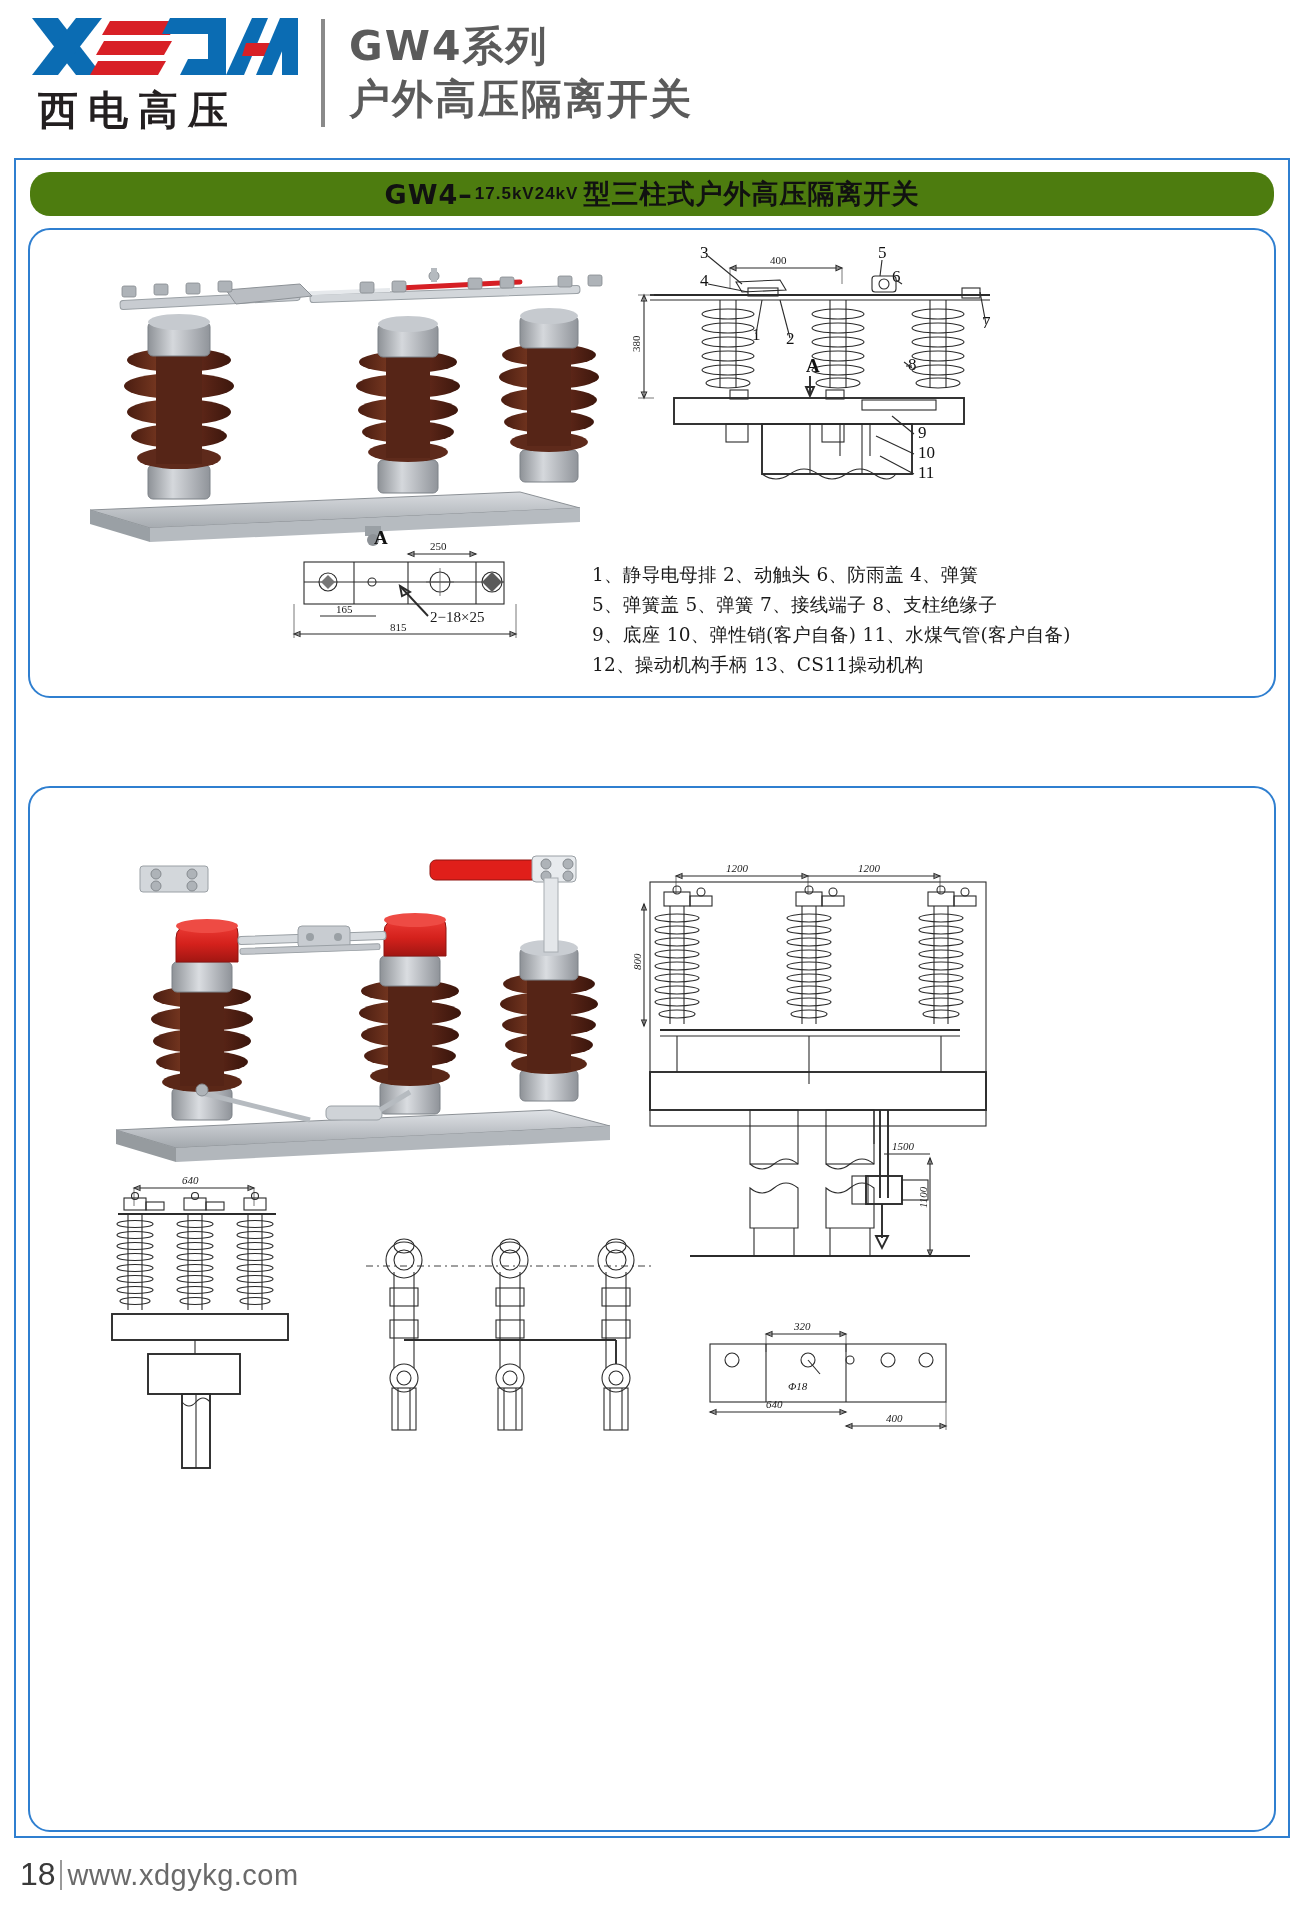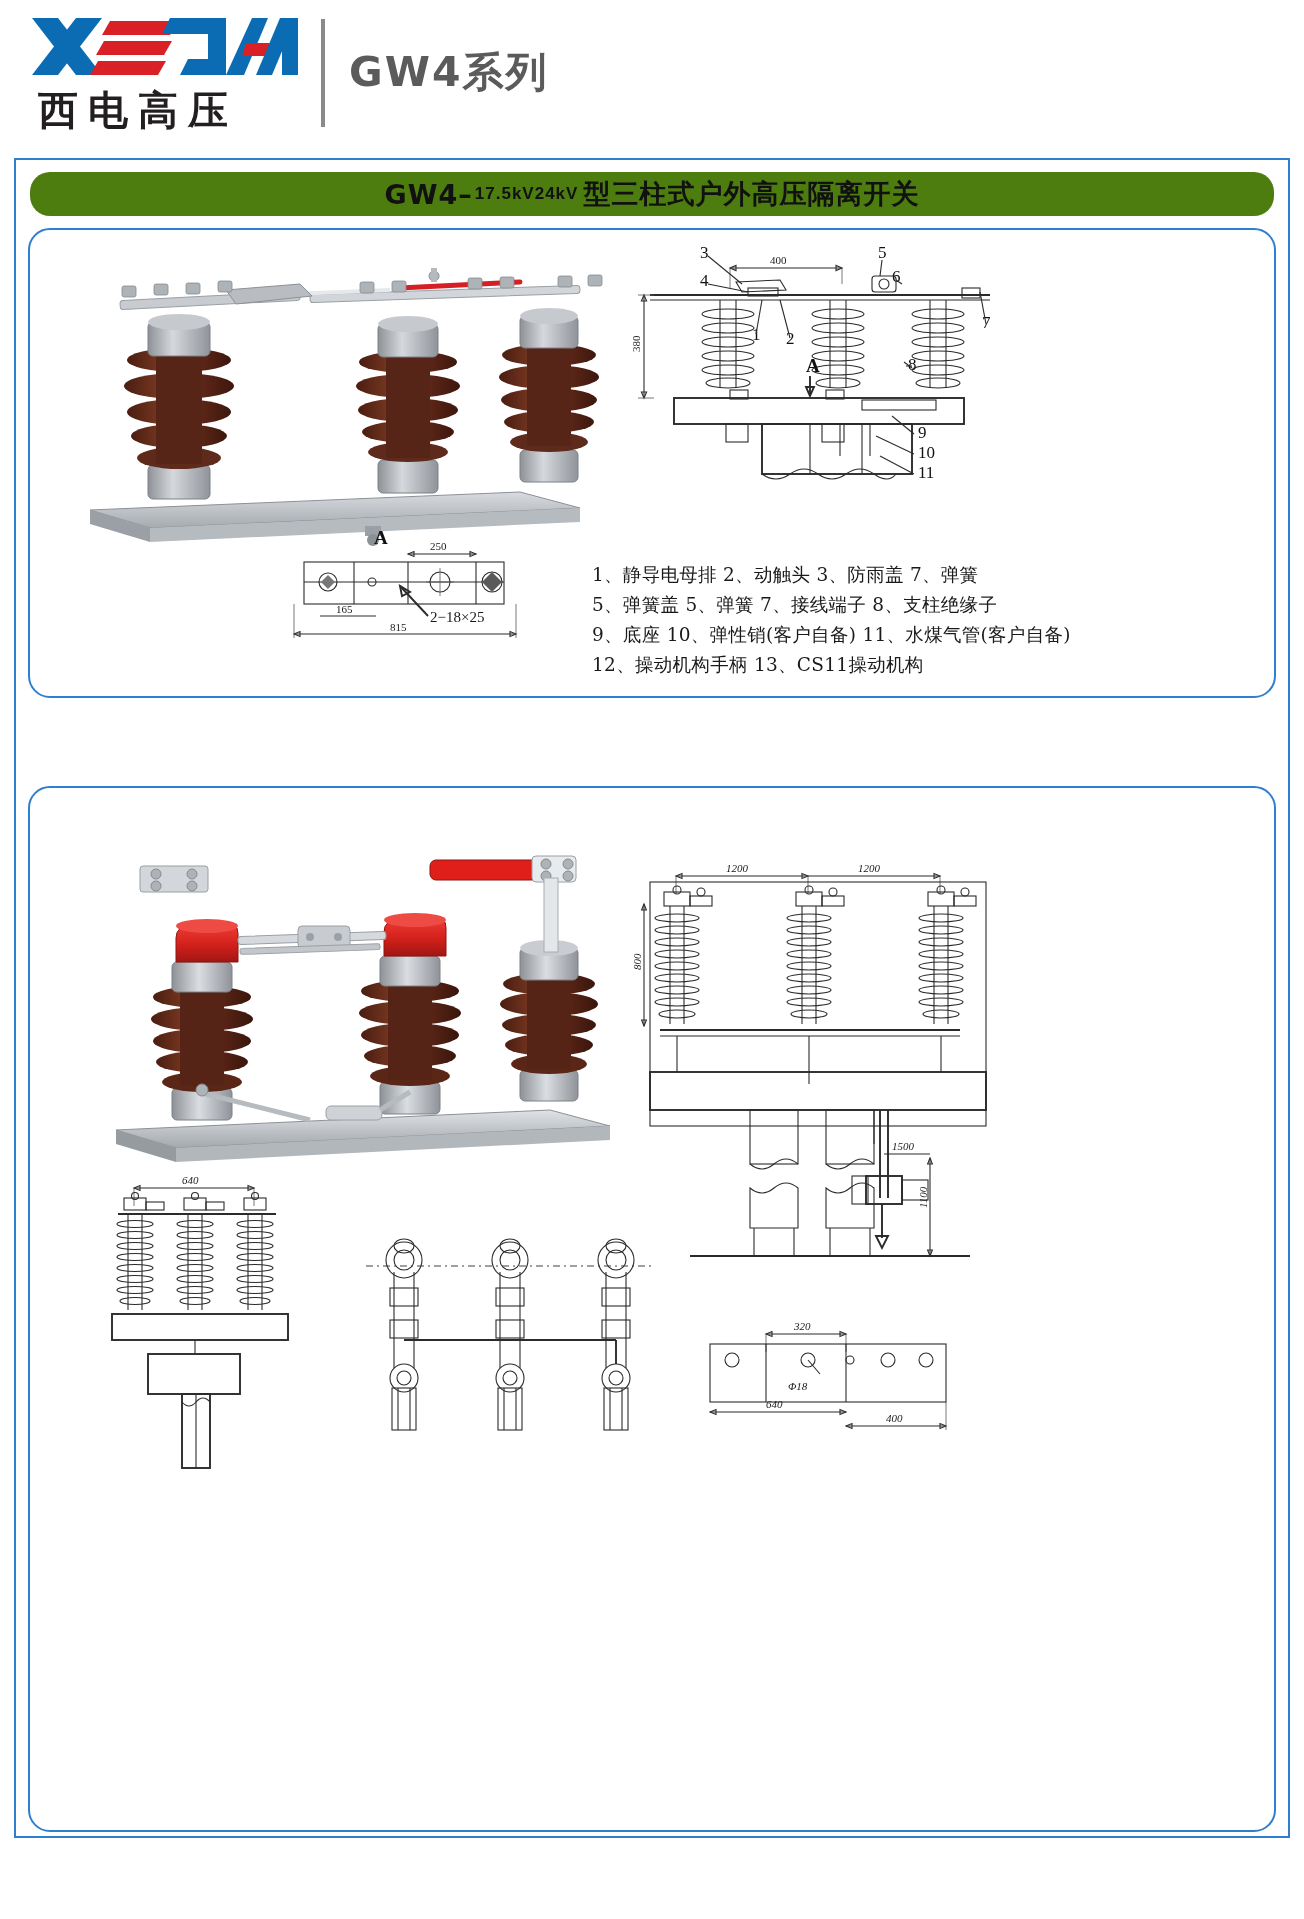--- a/index.html
+++ b/index.html
@@ -82,20 +82,21 @@
         <polygon points="226,62 250,5 266,5 242,62" fill="#0b6cb3"></polygon>
         <polygon points="252,5 268,5 268,62 252,62" fill="#0b6cb3"></polygon>
       </svg>
       <div class="logo-cn">西电高压</div>
     </div>
 
     <div class="divider-v"></div>
 
     <div class="title-block">
       <div class="title-line">GW4系列</div>
+      <div class="title-line">户外高压隔离开关</div>
     </div>
   </div>
 
   <div class="outer-frame"></div>
 
   <div class="banner" style="left:30px; top:172px; width:1244px; height:44px;">
     <div class="banner-text">
       <span>GW4–</span>
       <span class="kv-stack">
         <span>17.5kV</span>
@@ -336,21 +337,21 @@
 
       <line class="ln" x1="14" y1="104" x2="236" y2="104"></line>
       <path class="ln" d="M14,104 l6,-2.4 v4.8 z" fill="#2b2b2b"></path>
       <path class="ln" d="M236,104 l-6,-2.4 v4.8 z" fill="#2b2b2b"></path>
       <line class="lnthin" x1="14" y1="74" x2="14" y2="108"></line>
       <line class="lnthin" x1="236" y1="74" x2="236" y2="108"></line>
       <text class="dimtxt" x="110" y="101">815</text>
     </svg>
 
     <div style="position:absolute; left:562px; top:330px; width:460px;">
-      <div class="legend-line">1、静导电母排  2、动触头  3、防雨盖  7、弹簧</div>
+      <div class="legend-line">1、静导电母排  2、动触头  6、防雨盖  4、弹簧</div>
       <div class="legend-line">5、弹簧盖 5、弹簧  7、接线端子      8、支柱绝缘子</div>
       <div class="legend-line">9、底座 10、弹性销(客户自备) 11、水煤气管(客户自备)</div>
       <div class="legend-line">12、操动机构手柄      13、CS11操动机构</div>
     </div>
   </div>
 
 
   <div class="panel" style="left:28px; top:786px; width:1248px; height:1046px;font-style:italic;">
 
     <svg style="position:absolute; left:50px; top:50px;" width="560" height="330" viewBox="0 0 560 330">
@@ -717,14 +718,19 @@
       <text class="dimtxt" x="76" y="100">640</text>
 
       <line class="ln" x1="156" y1="118" x2="256" y2="118"></line>
       <path class="ln" d="M156,118 l6,-2.4 v4.8 z" fill="#2b2b2b"></path>
       <path class="ln" d="M256,118 l-6,-2.4 v4.8 z" fill="#2b2b2b"></path>
       <text class="dimtxt" x="196" y="114">400</text>
       <line class="lnthin" x1="256" y1="94" x2="256" y2="122"></line>
     </svg>
   </div>
 
+  <div class="footer">
+    <span class="pg-num">18</span>
+    <span class="pg-bar"></span>
+    <span class="pg-url">www.xdgykg.com</span>
+  </div>
 
 </div>
 
 </body></html>

